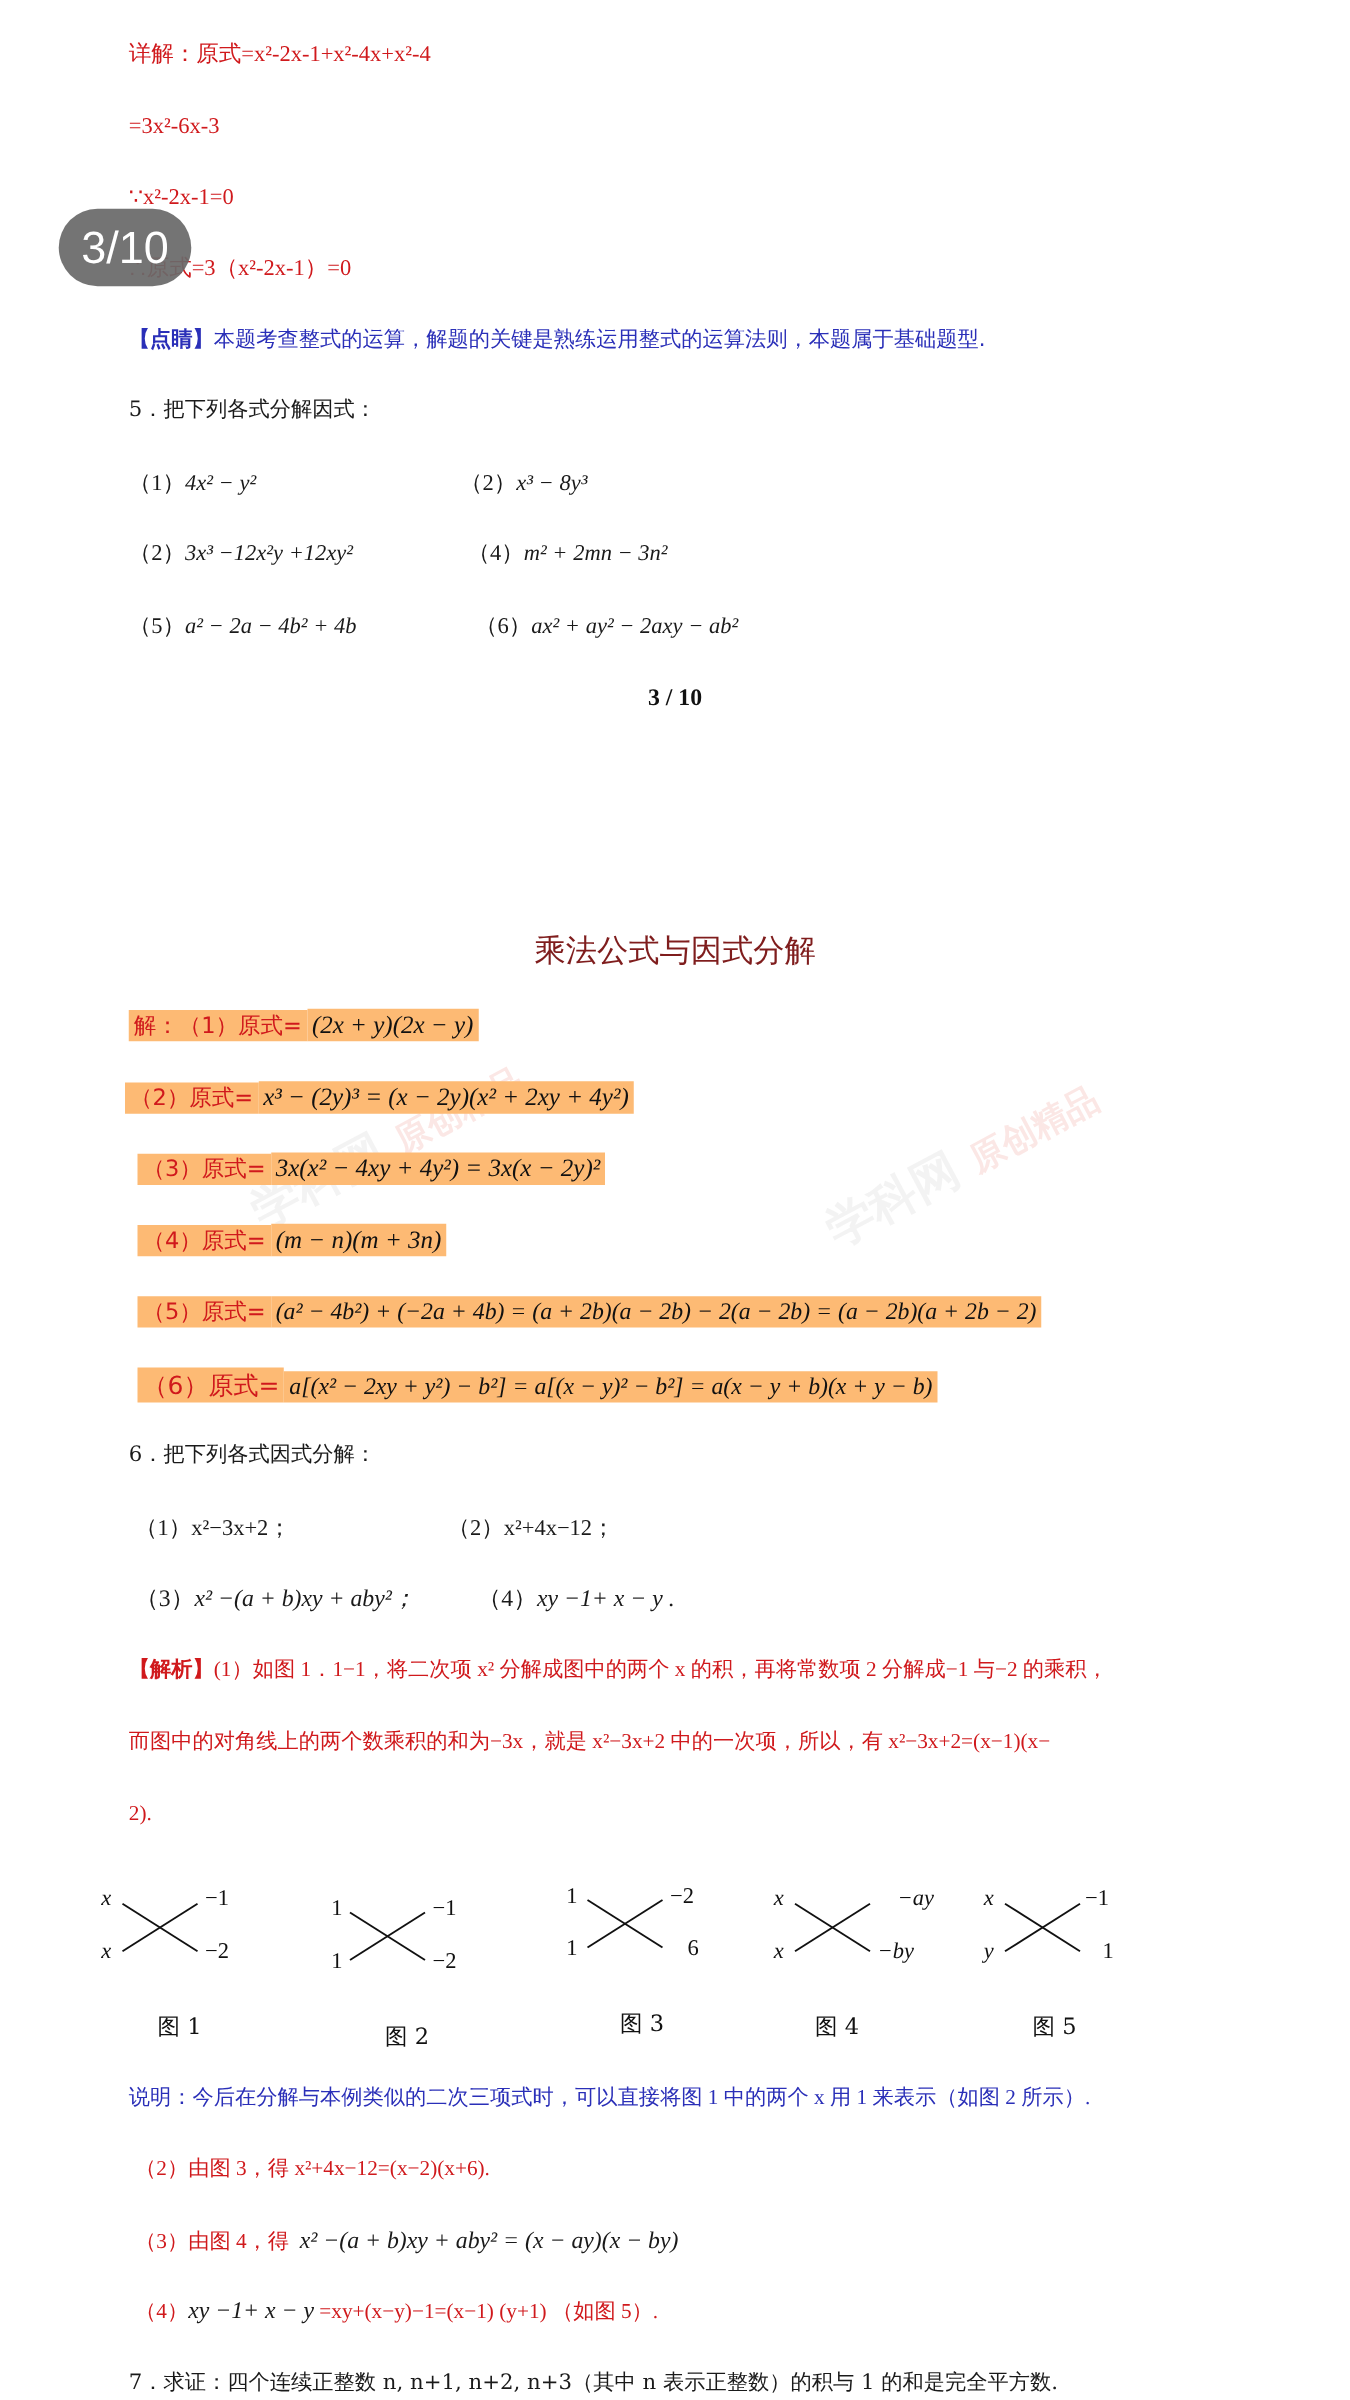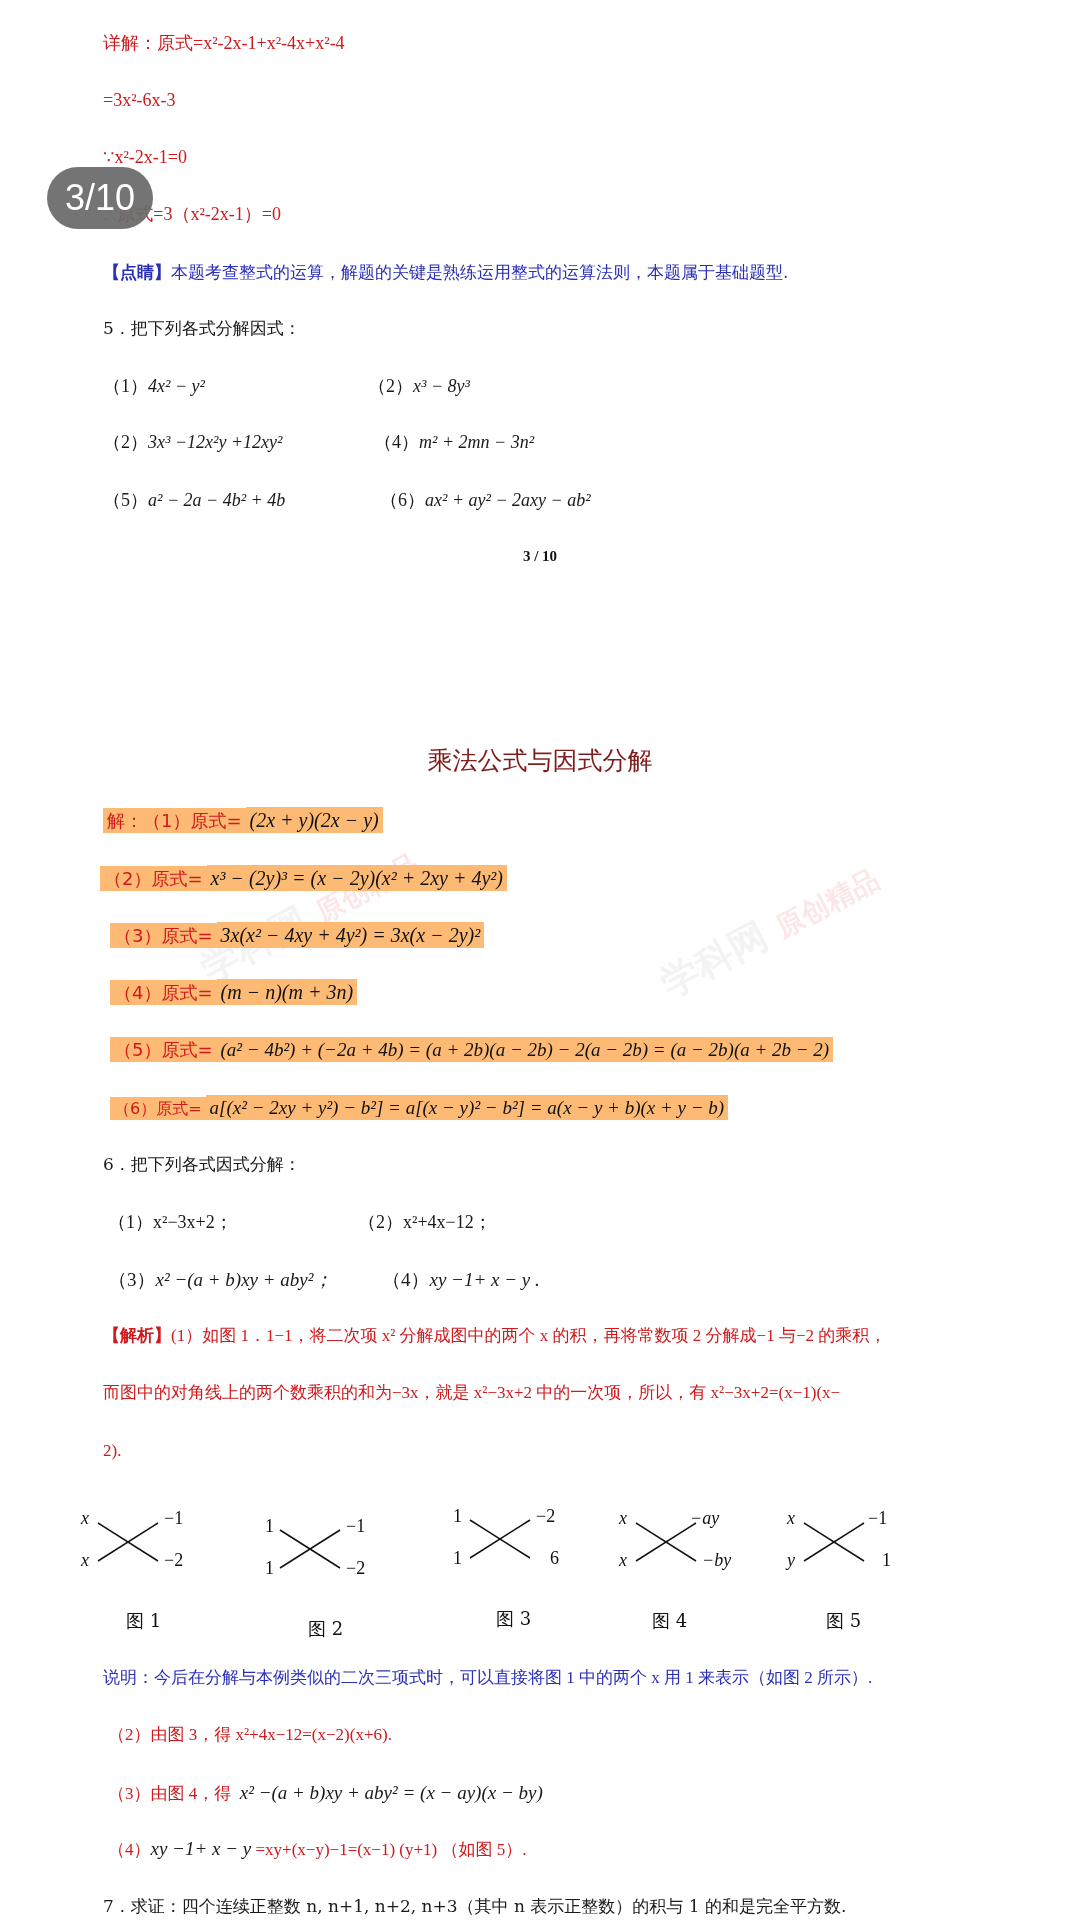--- a/index.html
+++ b/index.html
@@ -9,21 +9,21 @@
     font-family:"Liberation Serif","DejaVu Serif",serif;
     color:#111;
   }
   .line { position:absolute; left:103px; white-space:nowrap; font-size:18px; line-height:24px; }
   .red { color:#d0191c; }
   .blue { color:#2a2fb8; }
   .dark { color:#1a1a1a; }
   .math { font-style:italic; font-family:"Liberation Serif","DejaVu Serif",serif; }
   .math-black { color:#1a1a1a; }
   .boxbg { background:#fdba74; padding:2px 4px; }
-  .page-footer { position:absolute; left:0; width:1080px; text-align:center; top:548px; font-size:15px; font-weight:bold; font-family:"Liberation Serif",serif; }
+  .page-footer { position:absolute; left:0; width:1080px; text-align:center; top:548px; font-size:19px; font-weight:bold; font-family:"Liberation Serif",serif; }
   .doc-title { position:absolute; left:0; width:1080px; text-align:center; top:744px; font-size:25px; font-family:"DejaVu Sans","Liberation Sans",sans-serif; color:#7f1d1d; }
   .badge {
     position:absolute; left:47px; top:167px; width:106px; height:62px; border-radius:37px;
     background:rgba(105,105,105,0.93); color:#fff;
     font-family:"Liberation Sans","DejaVu Sans",sans-serif; font-size:36px;
     display:flex; align-items:center; justify-content:center; z-index:10;
   }
   .watermark {
     position:absolute; font-family:"DejaVu Sans",sans-serif; font-size:38px; font-weight:bold;
     color:rgba(200,200,200,0.22); transform:rotate(-28deg); white-space:nowrap; pointer-events:none;
@@ -79,21 +79,21 @@
 <div class="line" style="top:923px; left:110px; font-size:20px;">
   <span class="red boxbg" style="font-family:'DejaVu Sans',sans-serif; font-size:18px;">（3）原式=</span><span class="math boxbg">3x(x² − 4xy + 4y²) = 3x(x − 2y)²</span>
 </div>
 <div class="line" style="top:980px; left:110px; font-size:20px;">
   <span class="red boxbg" style="font-family:'DejaVu Sans',sans-serif; font-size:18px;">（4）原式=</span><span class="math boxbg">(m − n)(m + 3n)</span>
 </div>
 <div class="line" style="top:1038px; left:110px; font-size:19px;">
   <span class="red boxbg" style="font-family:'DejaVu Sans',sans-serif; font-size:18px;">（5）原式=</span><span class="math boxbg">(a² − 4b²) + (−2a + 4b) = (a + 2b)(a − 2b) − 2(a − 2b) = (a − 2b)(a + 2b − 2)</span>
 </div>
 <div class="line" style="top:1096px; left:110px; font-size:19px;">
-  <span class="red boxbg" style="font-family:'DejaVu Sans',sans-serif; font-size:16px;">（6）原式=</span><span class="math boxbg">a[(x² − 2xy + y²) − b²] = a[(x − y)² − b²] = a(x − y + b)(x + y − b)</span>
+  <span class="red boxbg" style="font-family:'DejaVu Sans',sans-serif; font-size:20px;">（6）原式=</span><span class="math boxbg">a[(x² − 2xy + y²) − b²] = a[(x − y)² − b²] = a(x − y + b)(x + y − b)</span>
 </div>
 
 <div class="line dark" style="top:1152px; font-family:'DejaVu Serif',serif; font-size:17px;">6．把下列各式因式分解：</div>
 
 <div class="line dark" style="top:1210px; left:108px;"><span>（1）</span><span>x²−3x+2；</span></div>
 <div class="line dark" style="top:1210px; left:358px;"><span>（2）</span><span>x²+4x−12；</span></div>
 <div class="line dark" style="top:1268px; left:108px; font-size:19px;"><span>（3）</span><span class="math">x² −(a + b)xy + aby²；</span></div>
 <div class="line dark" style="top:1268px; left:382px; font-size:19px;"><span>（4）</span><span class="math">xy −1+ x − y .</span></div>
 
 <div class="line red" style="top:1324px; font-size:17px;">
@@ -135,21 +135,21 @@
   <span class="lbl" style="left:100px;top:40px;">6</span>
   <span class="cap" style="left:46px;top:72px;">图 3</span>
 </div>
 <div class="diagram" style="left:612px;">
   <svg width="140" height="110">
       <line x1="24" y1="15" x2="84" y2="53" stroke="#111" stroke-width="1.5"></line>
       <line x1="24" y1="53" x2="84" y2="15" stroke="#111" stroke-width="1.5"></line>
     </svg>
   <span class="lbl math" style="left:7px;top:0px;">x</span>
   <span class="lbl math" style="left:7px;top:42px;">x</span>
-  <span class="lbl math" style="left:78px;top:0px;font-style:italic;">−ay</span>
+  <span class="lbl math" style="left:106px;top:0px;font-style:italic;">−ay</span>
   <span class="lbl math" style="left:90px;top:42px;">−by</span>
   <span class="cap" style="left:40px;top:74px;">图 4</span>
 </div>
 <div class="diagram" style="left:780px;">
   <svg width="140" height="110">
       <line x1="24" y1="15" x2="84" y2="53" stroke="#111" stroke-width="1.5"></line>
       <line x1="24" y1="53" x2="84" y2="15" stroke="#111" stroke-width="1.5"></line>
     </svg>
   <span class="lbl math" style="left:7px;top:0px;">x</span>
   <span class="lbl math" style="left:7px;top:42px;">y</span>

